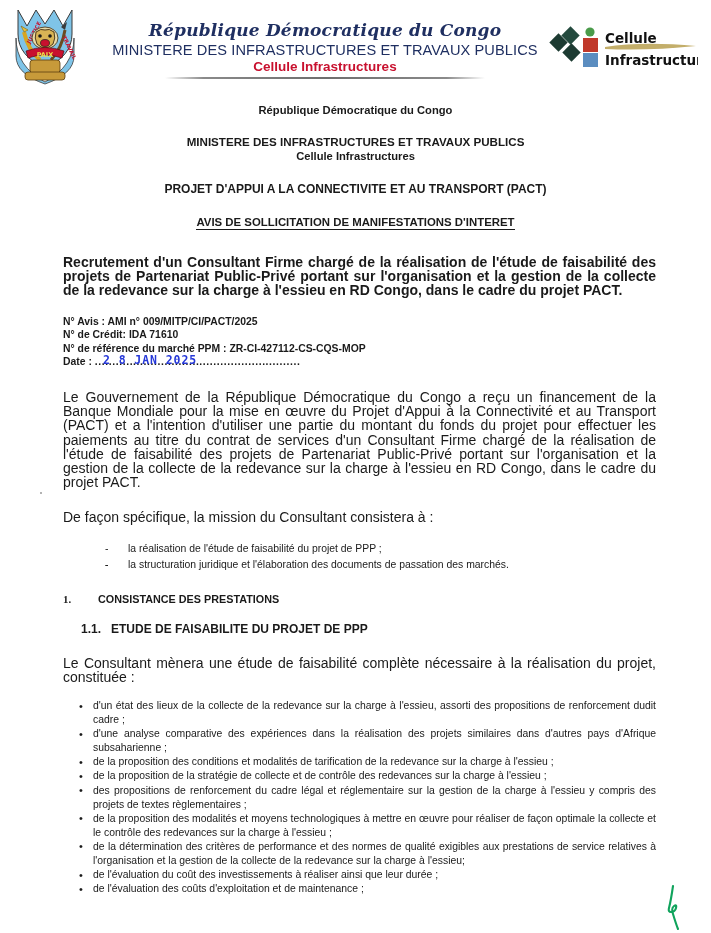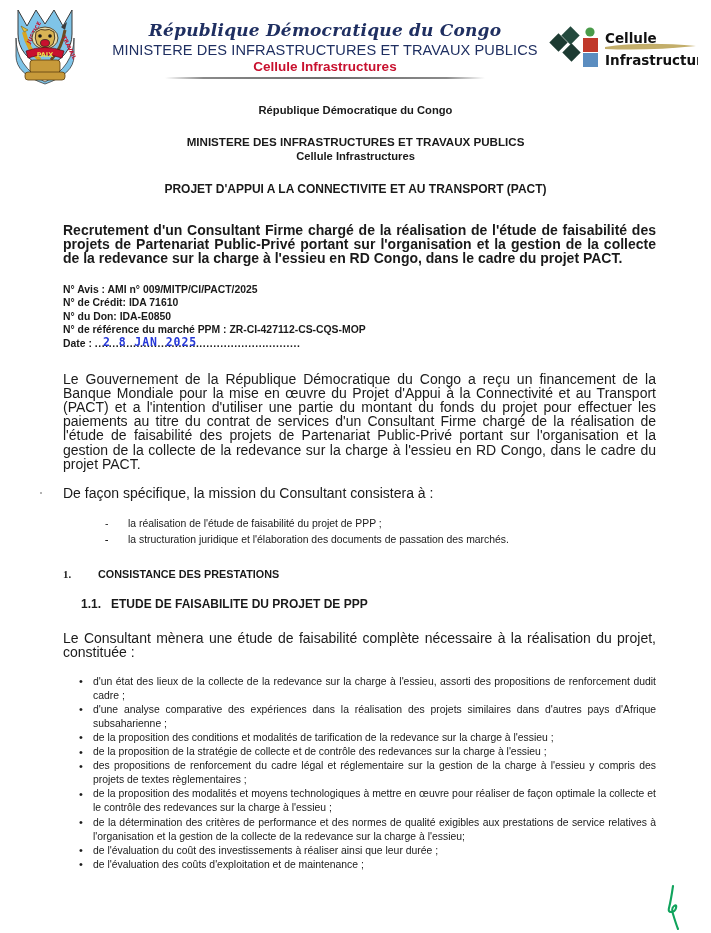--- a/index.html
+++ b/index.html
@@ -118,21 +118,21 @@
     font-size: 14px;
     line-height: 14.2px;
     text-align: justify;
     margin: 0;
   }
   .para-bold {
     font-weight: bold;
   }
   .sp-recruit { margin-top: 27px; }
   .sp-funding { margin-top: 21px; }
-  .sp-specific { margin-top: 15px; }
+  .sp-specific { margin-top: 21px; }
   .sp-consultant { margin-top: 20px; }
 
   .refs {
     margin-top: 17px;
     font-size: 10.4px;
     line-height: 13.6px;
     font-weight: bold;
   }
   .refs div { white-space: nowrap; }
   .date-row {
@@ -283,30 +283,30 @@
     <path d="M57 23 Q95 17 148 22 Q100 27 57 25 Z" fill="#b8a050" opacity="0.85"></path>
     <text x="57" y="41" font-size="13.5" font-family="DejaVu Sans" font-weight="bold" fill="#111111">Infrastructures</text>
   </svg>
 </div>
 
 <div class="title-block">
   <div class="t-republic">République Démocratique du Congo</div>
   <div class="t-ministry">MINISTERE DES INFRASTRUCTURES ET TRAVAUX PUBLICS</div>
   <div class="t-cellule">Cellule Infrastructures</div>
   <div class="t-project">PROJET D'APPUI A LA CONNECTIVITE ET AU TRANSPORT (PACT)</div>
+  <div class="t-avis"><span>AVIS DE SOLLICITATION DE MANIFESTATIONS D'INTERET</span></div>
 </div>
 
 <div class="page-body">
 
   <p class="para para-bold sp-recruit">Recrutement d'un Consultant Firme chargé de la réalisation de l'étude de faisabilité des projets de Partenariat Public-Privé portant sur l'organisation et la gestion de la collecte de la redevance sur la charge à l'essieu en RD Congo, dans le cadre du projet PACT.</p>
 
   <div class="refs">
     <div>N° Avis : AMI n° 009/MITP/CI/PACT/2025</div>
     <div>N° de Crédit: IDA 71610</div>
-    <div>N° du Don: IDA-E0850</div>
     <div>N° de référence du marché PPM : ZR-CI-427112-CS-CQS-MOP</div>
     <div class="date-row">
       <span>Date : </span><span class="date-dots">...........................................................</span>
       <span class="date-stamp">2 8  JAN  2025</span>
     </div>
   </div>
 
   <p class="para sp-funding">Le Gouvernement de la République Démocratique du Congo a reçu un financement de la Banque Mondiale pour la mise en œuvre du Projet d'Appui à la Connectivité et au Transport (PACT) et a l'intention d'utiliser une partie du montant du fonds du projet pour effectuer les paiements au titre du contrat de services d'un Consultant Firme chargé de la réalisation de l'étude de faisabilité des projets de Partenariat Public-Privé portant sur l'organisation et la gestion de la collecte de la redevance sur la charge à l'essieu en RD Congo, dans le cadre du projet PACT.</p>
 
   <p class="para sp-specific">De façon spécifique, la mission du Consultant consistera à :</p>

